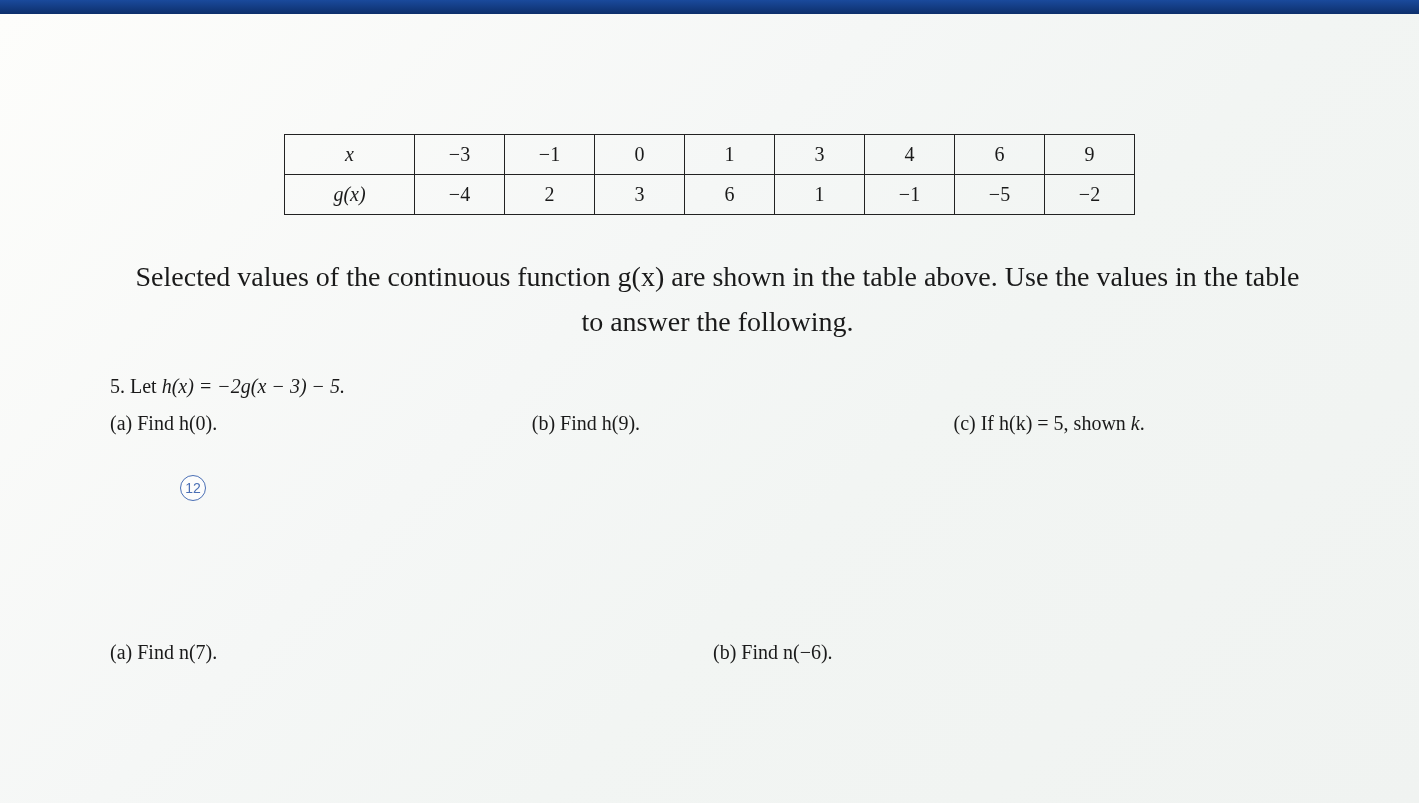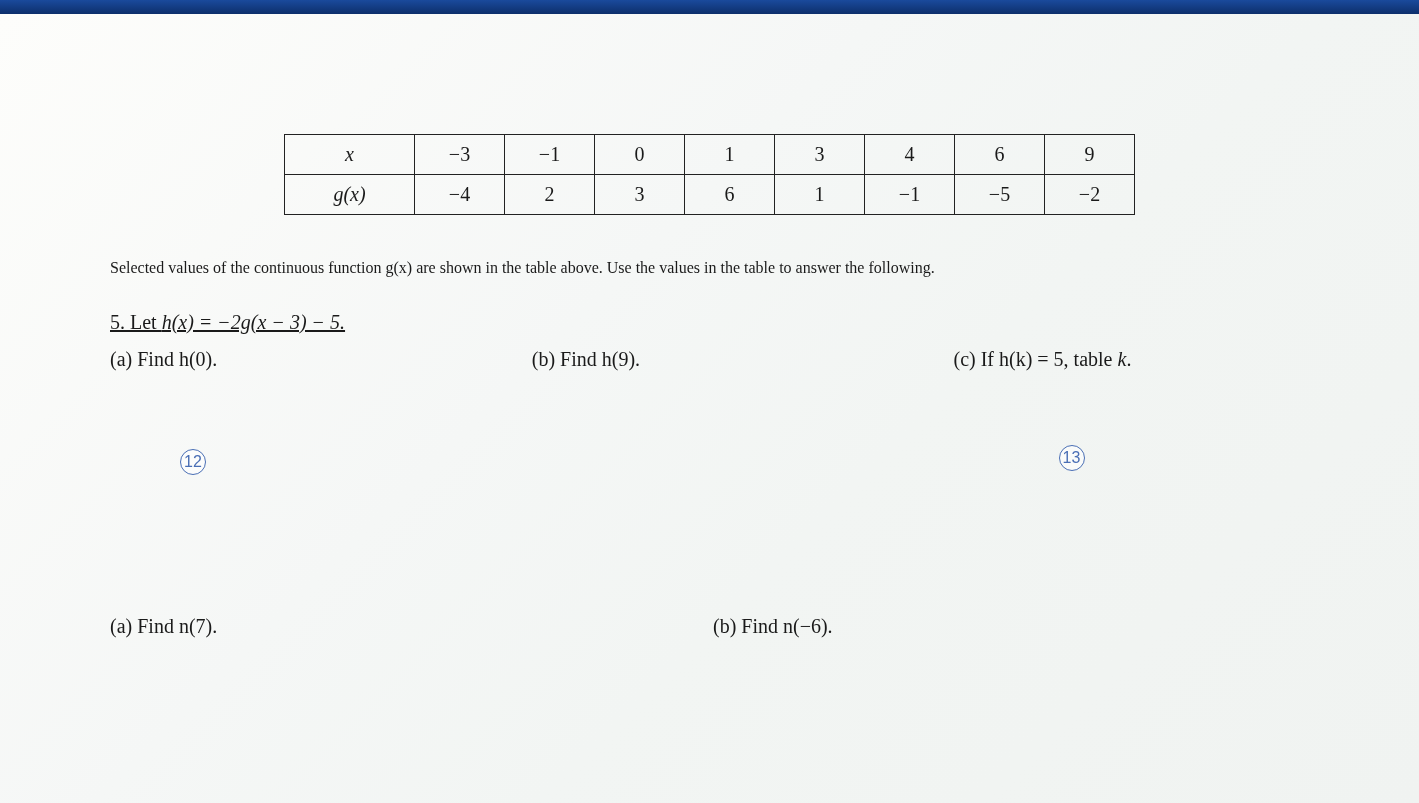--- a/index.html
+++ b/index.html
@@ -45,31 +45,31 @@
     font-style: italic;
   }
   table.func-table td.val-cell {
     width: 90px;
   }
   table.func-table tr:first-child td.label-cell,
   table.func-table tr:first-child td.val-cell {
     border-top: 1.5px solid #222;
   }
   .intro {
-    margin: 0 0 30px 0;
+    margin: 0 0 30px 16px;
     line-height: 1.6;
-    font-size: 16px;
+    font-size: 28px;
+    text-align: center;
   }
   .qblock {
     margin-bottom: 20px;
   }
   .qline {
     font-size: 20px;
     margin-bottom: 14px;
-    text-decoration: underline;
   }
   .subparts {
     display: flex;
     gap: 7px;
     width: 100%;
   }
   .subpart {
     flex: 1;
     font-size: 20px;
   }
@@ -80,24 +80,23 @@
   .marker {
     display: inline-flex;
     align-items: center;
     justify-content: center;
     width: 26px;
     height: 26px;
     border: 1.5px solid #4a6fb5;
     border-radius: 50%;
     color: #4a6fb5;
     font-family: Arial, sans-serif;
-    font-size: 16px;
+    font-size: 14px;
     font-weight: 500;
     background: rgba(255,255,255,0.6);
-    margin-top: 38px;
   }
   .marker-wrap-12 {
     margin: 40px 0 0 70px;
   }
   .marker-wrap-13 {
     margin: 36px 0 0 105px;
   }
   .marker-wrap-14 {
     margin: 34px 0 0 90px;
   }
@@ -176,24 +175,21 @@
         <div class="subpart a">
           <span>(a)  Find h(0).</span>
           <div class="marker-wrap-12">
             <span class="marker">12</span>
           </div>
         </div>
         <div class="subpart b">
           <span>(b)  Find h(9).</span>
         </div>
         <div class="subpart c">
-          <span>(c)  If h(k) = 5, table </span><span class="italic">k</span><span>.</span>
-          <div class="marker-wrap-13">
-            <span class="marker">13</span>
-          </div>
+          <span>(c)  If h(k) = 5, shown </span><span class="italic">k</span><span>.</span>
         </div>
       </div>
     </div>
 
     <div class="qblock q6">
       <div class="subparts">
         <div class="subpart a">
           <span>(a)  Find n(7).</span>
         </div>
         <div class="subpart b">

